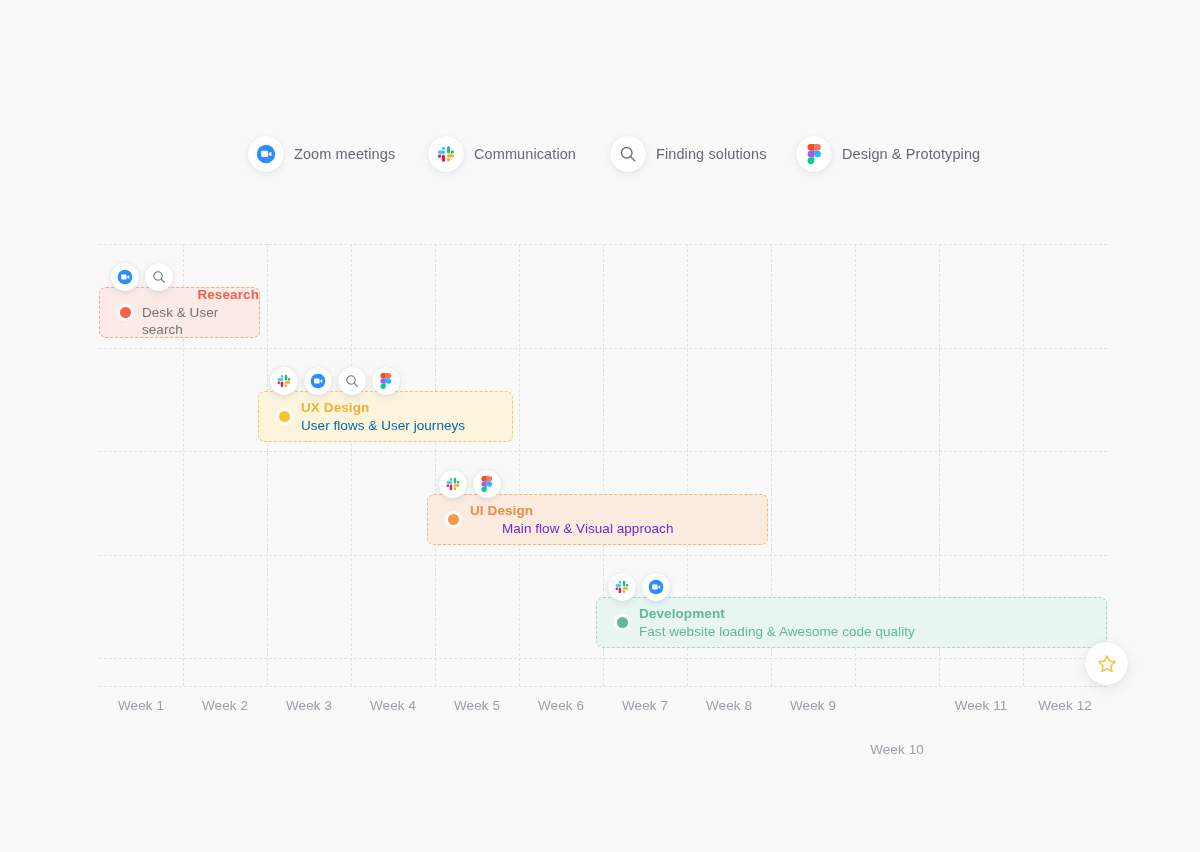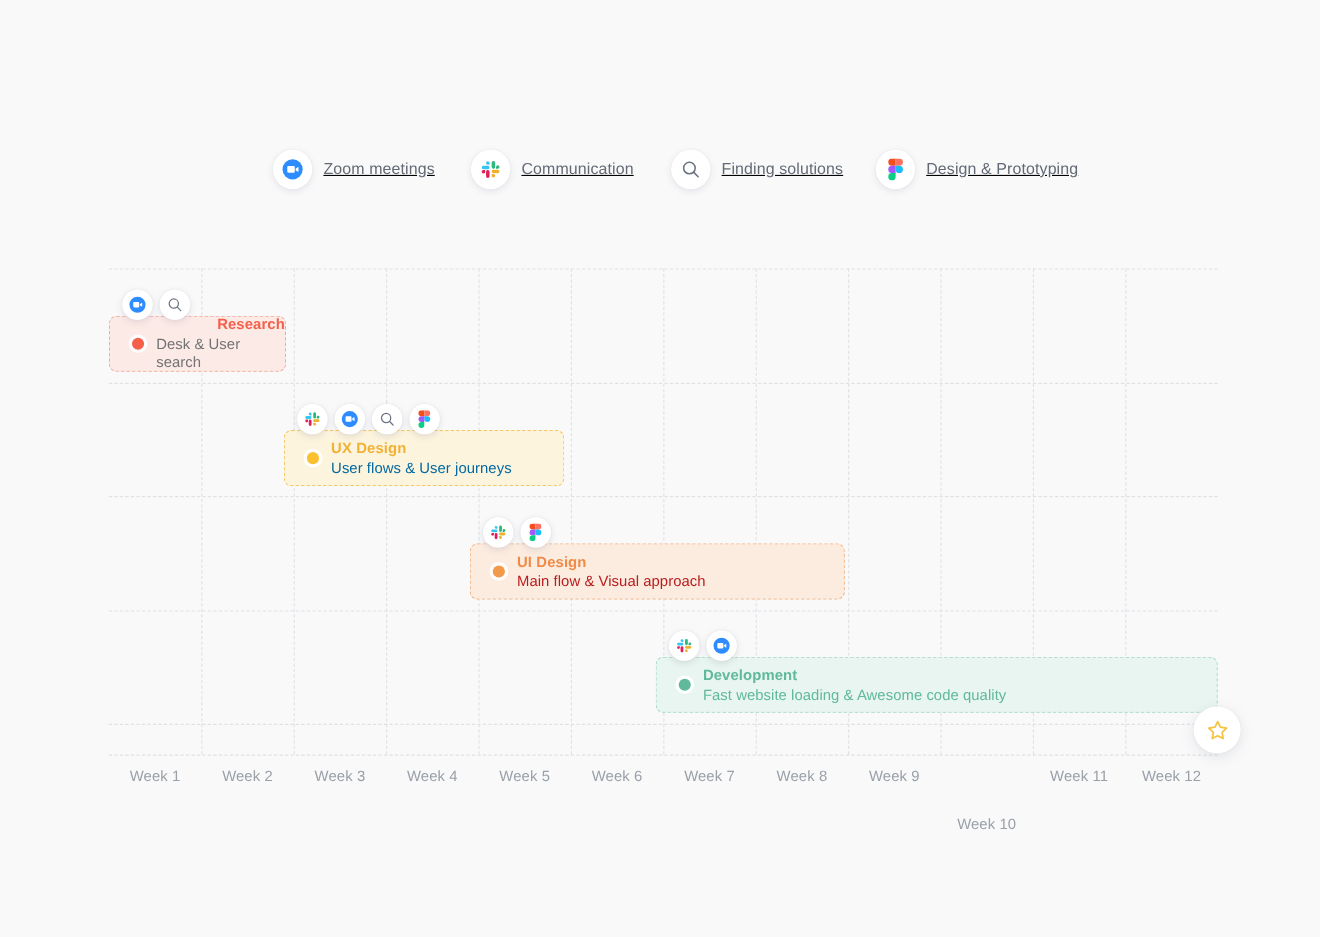--- a/index.html
+++ b/index.html
@@ -10,21 +10,20 @@
     overflow: hidden;
   }
   #root { position: relative; width: 1200px; height: 852px; }
 
   
   .legend { position: absolute; left: 248px; top: 136px; height: 36px; }
   .legend-item {
     position: absolute; top: 0; height: 36px;
     display: flex; align-items: center; gap: 10px;
     white-space: nowrap;
-    text-decoration: underline;
   }
   .legend-badge {
     width: 36px; height: 36px; border-radius: 50%;
     background: #ffffff;
     box-shadow: 0 2px 7px rgba(120,125,140,.16), 0 0 1px rgba(120,125,140,.18);
     display: flex; align-items: center; justify-content: center;
     flex: 0 0 36px;
   }
   .legend-label {
     font-size: 14.5px; color: #636a75; letter-spacing: .1px;
@@ -221,21 +220,21 @@
               <path d="M4 16h4v4a4 4 0 1 1-4-4z" fill="#0ACF83"></path>
             </svg>
           </div>
         </div>
       </div>
       <div class="task" style="left: 427px; top: 494px; width: 341px; height: 51px;">
         <div class="bar" style="background: rgb(252, 236, 224); border-color: rgb(243, 180, 131);">
           <span class="bar-dot" style="background: rgb(242, 153, 74);"></span>
           <div class="bar-text">
             <div class="bar-title" style="color: rgb(239, 139, 70);">UI Design</div>
-            <div class="bar-sub" style="color: #b91c1c;">Main flow &amp; Visual approach</div>
+            <div class="bar-sub" style="color: #6d28d9; margin-left: 32px;">Main flow &amp; Visual approach</div>
           </div>
         </div>
         <div class="task-icons">
           <div class="icon-bubble">
             <svg width="16" height="16" viewBox="0 0 24 24">
               <path d="M6.1 14.6a1.9 1.9 0 1 1-1.9-1.9h1.9v1.9zm.95 0a1.9 1.9 0 0 1 3.8 0v4.75a1.9 1.9 0 1 1-3.8 0V14.6z" fill="#E01E5A"></path>
               <path d="M8.95 6.95a1.9 1.9 0 1 1 1.9-1.9v1.9h-1.9zm0 .96a1.9 1.9 0 0 1 0 3.8H4.2a1.9 1.9 0 1 1 0-3.8h4.75z" fill="#36C5F0"></path>
               <path d="M17.9 9.4a1.9 1.9 0 1 1 1.9 1.9h-1.9V9.4zm-.95 0a1.9 1.9 0 1 1-3.8 0V4.65a1.9 1.9 0 1 1 3.8 0V9.4z" fill="#2EB67D"></path>
               <path d="M15.05 17.05a1.9 1.9 0 1 1-1.9 1.9v-1.9h1.9zm0-.95a1.9 1.9 0 0 1 0-3.8h4.75a1.9 1.9 0 1 1 0 3.8h-4.75z" fill="#ECB22E"></path>
             </svg>

